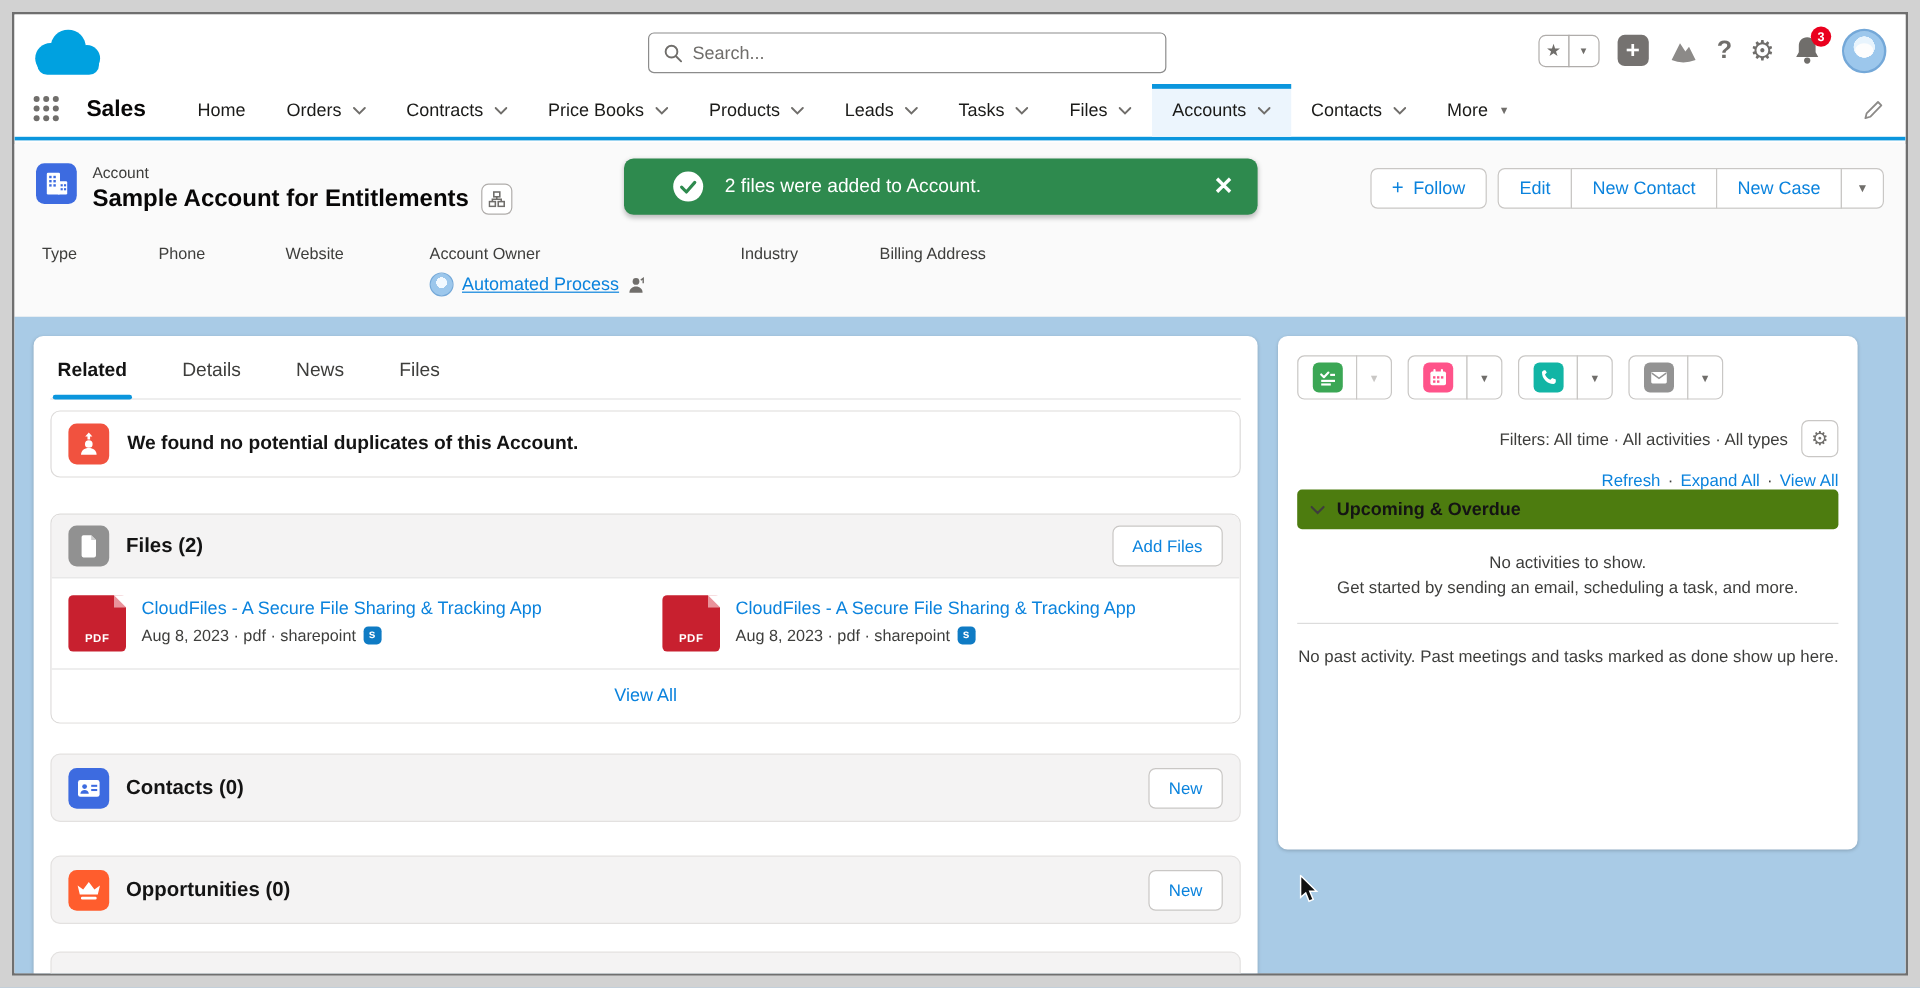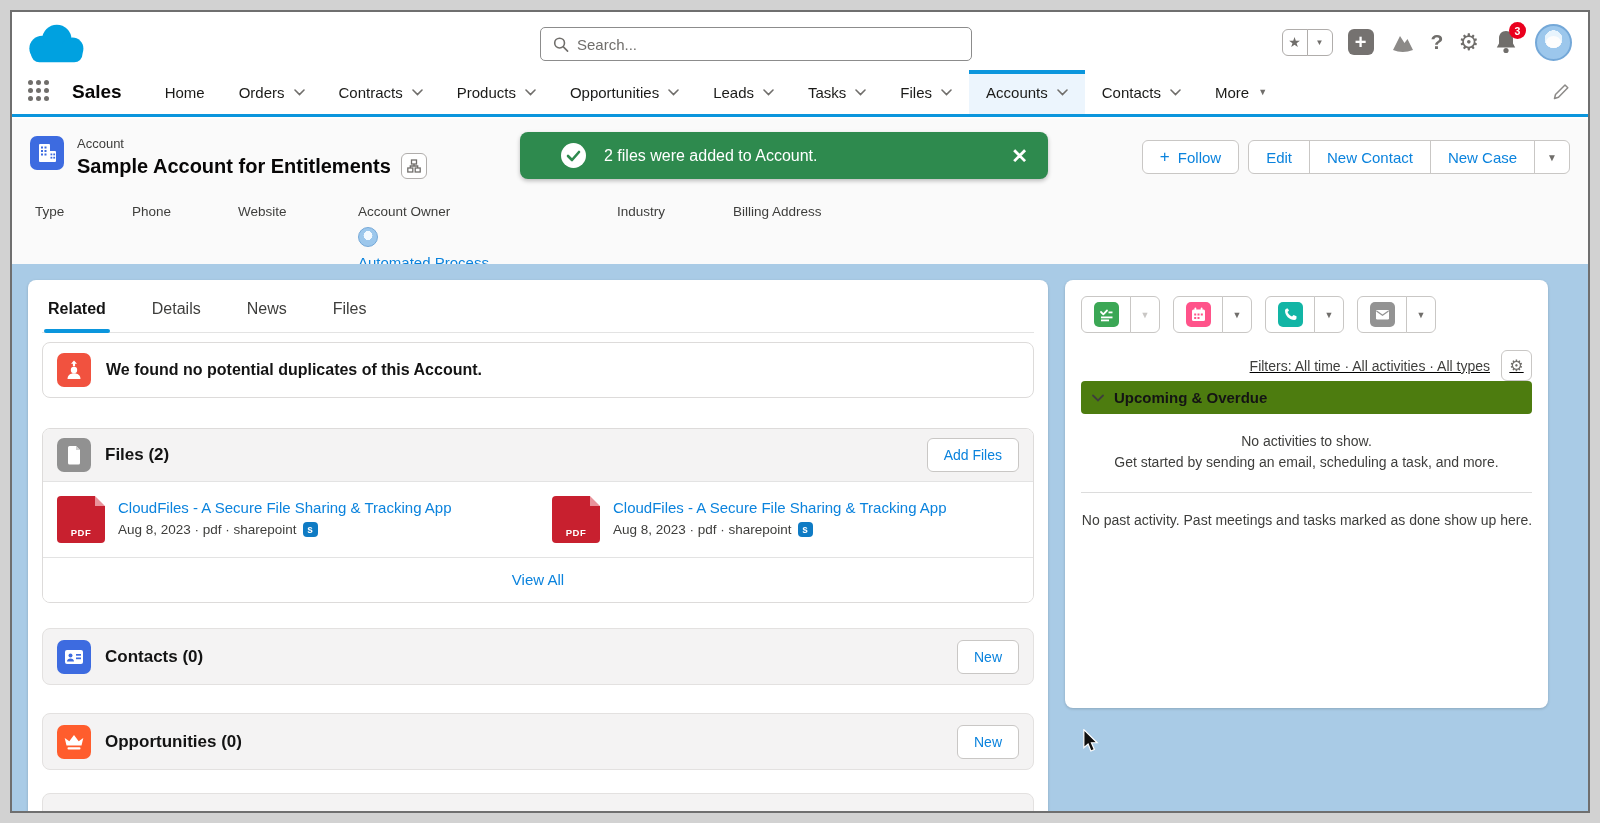--- a/index.html
+++ b/index.html
@@ -52,21 +52,21 @@
   .rec-actions { position:absolute; right:18px; top:20px; display:flex; gap:9px; }
   .btn { background:#fff; border:1px solid #c9c7c5; color:#0b83dd; font-size:15px; height:34px; display:flex; align-items:center; padding:0 17px; border-radius:6px; font-family:"Liberation Sans",sans-serif; cursor:default; }
   .btn .plus-g { font-size:17px; margin-right:8px; }
   .btn-group { display:flex; }
   .btn-group .btn { border-radius:0; margin-left:-1px; }
   .btn-group .btn:first-child { border-radius:6px 0 0 6px; margin-left:0; }
   .btn-group .btn:last-child { border-radius:0 6px 6px 0; }
   .btn-group .dd { padding:0 12px; color:#706e6b; font-size:10px; }
   .fields { position:absolute; left:0; top:84px; width:100%; height:58px; }
   .f-label { position:absolute; font-size:13.5px; color:#3e3e3c; }
-  .owner-val { position:absolute; left:346px; top:23px; display:flex; gap:7px;flex-direction:column; }
+  .owner-val { position:absolute; left:346px; top:23px; display:flex; align-items:center; gap:7px; }
   .mini-avatar { width:20px; height:20px; border-radius:50%; background:radial-gradient(circle at 50% 42%, #f2f9ff 0 32%, #9cc7ec 33% 100%); border:1px solid #74a8d8; }
   .owner-link { font-size:15px; color:#0b83dd; text-decoration:underline; }
 
   
   .content { position:absolute; left:0; top:252px; width:1576px; height:551px; background:#a9cbe6; }
   .card { background:#fff; border-radius:8px; box-shadow:0 1px 3px rgba(0,0,0,.18); }
   .left-card { position:absolute; left:16px; top:16px; width:1020px; height:620px; padding:0 14px; }
   .right-card { position:absolute; left:1053px; top:16px; width:483px; height:428px; padding:0 16px; }
 
   .lc-tabs { display:flex; gap:46px; padding:20px 6px 0; border-bottom:1px solid #e3e3e3; }
@@ -100,21 +100,21 @@
   .stub-card { margin-top:23px; background:#f4f3f3; border:1px solid #e3e1e0; border-radius:8px; height:44px; }
 
   
   .rc-tabs { display:flex; gap:42px; padding:20px 2px 0; border-bottom:1px solid #e3e3e3; }
   .composer { margin-top:16px; display:flex; gap:13px; }
   .cg { display:flex; }
   .cg-main { width:50px; height:37px; border:1px solid #c9c7c5; border-radius:6px 0 0 6px; background:#fff; display:flex; align-items:center; justify-content:center; }
   .cg-dd { width:30px; height:37px; border:1px solid #c9c7c5; border-radius:0 6px 6px 0; margin-left:-1px; background:#fff; display:flex; align-items:center; justify-content:center; font-size:9px; color:#706e6b; }
   .cg-dd.dim { color:#c9c7c5; }
   .mini-sq { width:25px; height:25px; border-radius:5px; display:flex; align-items:center; justify-content:center; }
-  .filters-row { margin-top:17px; display:flex; justify-content:flex-end; align-items:center; gap:11px;text-decoration:underline; }
+  .filters-row { margin-top:17px; display:flex; justify-content:flex-end; align-items:center; gap:11px; }
   .filters-text { font-size:14px; color:#3e3e3c; }
   .gear-btn { width:31px; height:31px; border:1px solid #c9c7c5; border-radius:6px; background:#fff; display:flex; align-items:center; justify-content:center; color:#706e6b; font-size:16px; }
   .links-row { margin-top:11px; text-align:right; font-size:14px; }
   .links-row .sep { color:#3e3e3c; margin:0 6px; }
   .links-row .link { font-size:14px; }
   .section-hdr { margin-top:0; background:#4d7c0f; border-radius:4px; padding:8px 11px; display:flex; align-items:center; gap:10px; }
   .section-title { font-size:15px; font-weight:700; color:#141414; }
   .empty-block { margin-top:17px; text-align:center; font-size:14px; color:#3e3e3c; line-height:21px; }
   .rc-divider { margin:19px 0 0; border:none; border-top:1px solid #dcdcdc; }
   .past-block { margin:17px auto 0; width:452px; text-align:center; font-size:14px; color:#3e3e3c; line-height:21px; }
@@ -188,27 +188,27 @@
             <path d="M1 1l4.5 4.5L10 1" fill="none" stroke="#706e6b" stroke-width="1.6" stroke-linecap="round"></path>
           </svg>
         </div>
       <div class="tab">
           <span>Contracts</span>
           <svg width="11" height="7" viewBox="0 0 11 7">
             <path d="M1 1l4.5 4.5L10 1" fill="none" stroke="#706e6b" stroke-width="1.6" stroke-linecap="round"></path>
           </svg>
         </div>
       <div class="tab">
+          <span>Price Books</span>
+          <svg width="11" height="7" viewBox="0 0 11 7">
+            <path d="M1 1l4.5 4.5L10 1" fill="none" stroke="#706e6b" stroke-width="1.6" stroke-linecap="round"></path>
+          </svg>
+        </div>
+      <div class="tab">
           <span>Products</span>
-          <svg width="11" height="7" viewBox="0 0 11 7">
-            <path d="M1 1l4.5 4.5L10 1" fill="none" stroke="#706e6b" stroke-width="1.6" stroke-linecap="round"></path>
-          </svg>
-        </div>
-      <div class="tab">
-          <span>Opportunities</span>
           <svg width="11" height="7" viewBox="0 0 11 7">
             <path d="M1 1l4.5 4.5L10 1" fill="none" stroke="#706e6b" stroke-width="1.6" stroke-linecap="round"></path>
           </svg>
         </div>
       <div class="tab">
           <span>Leads</span>
           <svg width="11" height="7" viewBox="0 0 11 7">
             <path d="M1 1l4.5 4.5L10 1" fill="none" stroke="#706e6b" stroke-width="1.6" stroke-linecap="round"></path>
           </svg>
         </div>
@@ -475,20 +475,23 @@
           </span>
           <span class="cg-dd">▼</span>
         </div>
       </div>
 
       <div class="filters-row">
         <span class="filters-text">Filters: All time · All activities · All types</span>
         <span class="gear-btn">⚙</span>
       </div>
 
+      <div class="links-row">
+        <a class="link">Refresh</a><span class="sep">·</span><a class="link">Expand All</a><span class="sep">·</span><a class="link">View All</a>
+      </div>
 
       <div class="section-hdr">
         <svg width="12" height="8" viewBox="0 0 12 8">
             <path d="M1 1.5l5 5 5-5" fill="none" stroke="#3e3e3c" stroke-width="1.8" stroke-linecap="round"></path>
           </svg>
         <span class="section-title">Upcoming &amp; Overdue</span>
       </div>
 
       <div class="empty-block">
         <div>No activities to show.</div>

